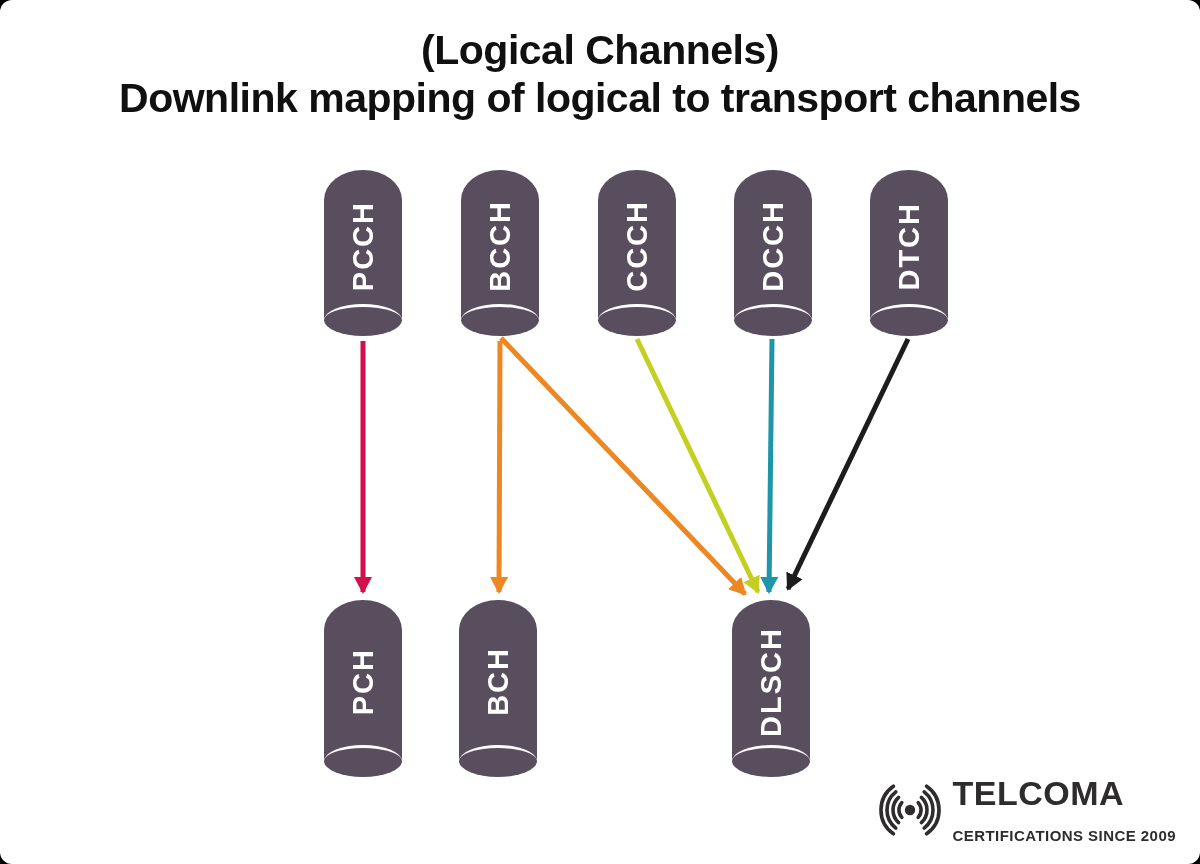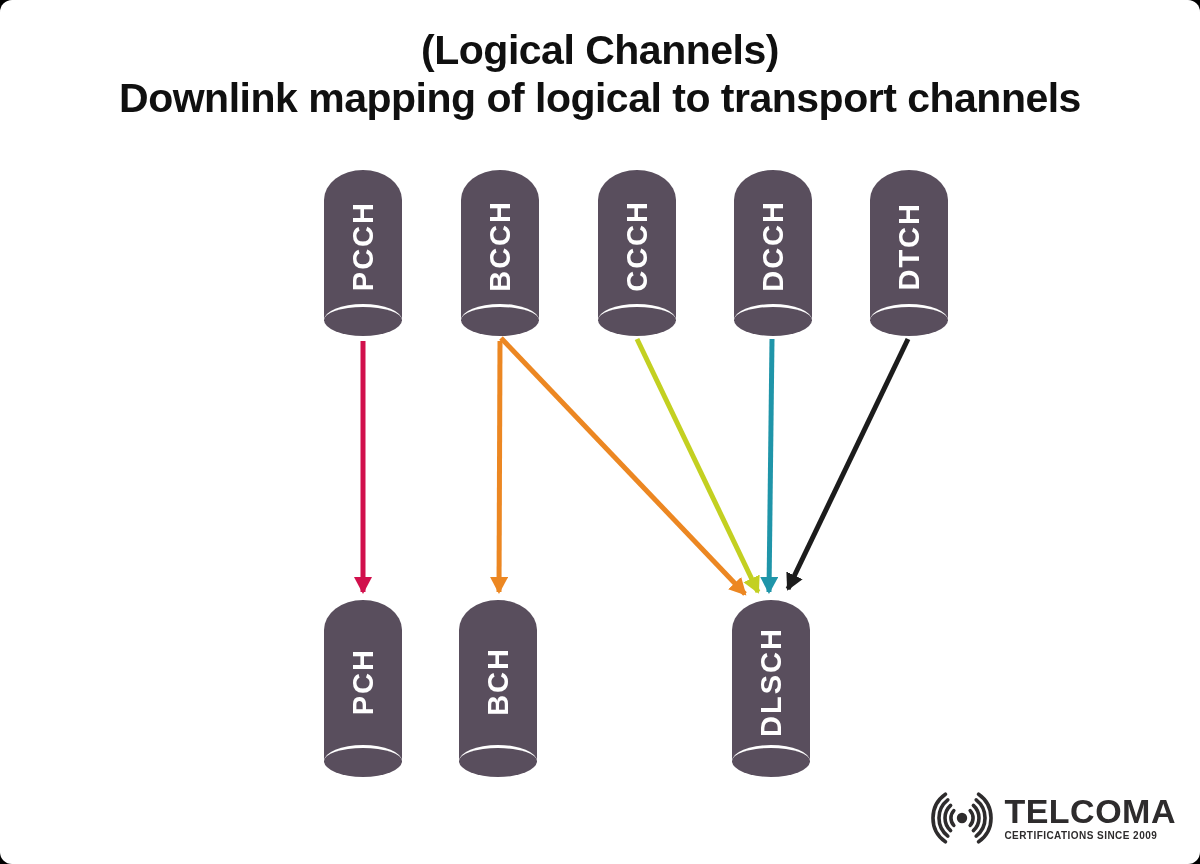--- a/index.html
+++ b/index.html
@@ -45,21 +45,21 @@
   
   #arrows { position:absolute; left:0; top:0; pointer-events:none; }
   
   .logo {
     position:absolute; right:24px; bottom:20px;
     display:flex; align-items:center; gap:8px; color:#2e2c2d;
   }
   .logo-waves { flex:0 0 auto; }
   .logo-text { display:flex; flex-direction:column; }
   .logo-name { font-size:34px; font-weight:bold; letter-spacing:0.5px; line-height:0.95; }
-  .logo-tagline { font-size:10px; font-weight:bold; letter-spacing:0.45px; margin-top:2px; }
+  .logo-tagline { font-size:15px; font-weight:bold; letter-spacing:0.45px; margin-top:18px; }
 </style>
 </head>
 <body>
 
 <div class="page">
 
   <div class="title">
     <div>(Logical Channels)</div>
     <div>Downlink mapping of logical to transport channels</div>
   </div>

